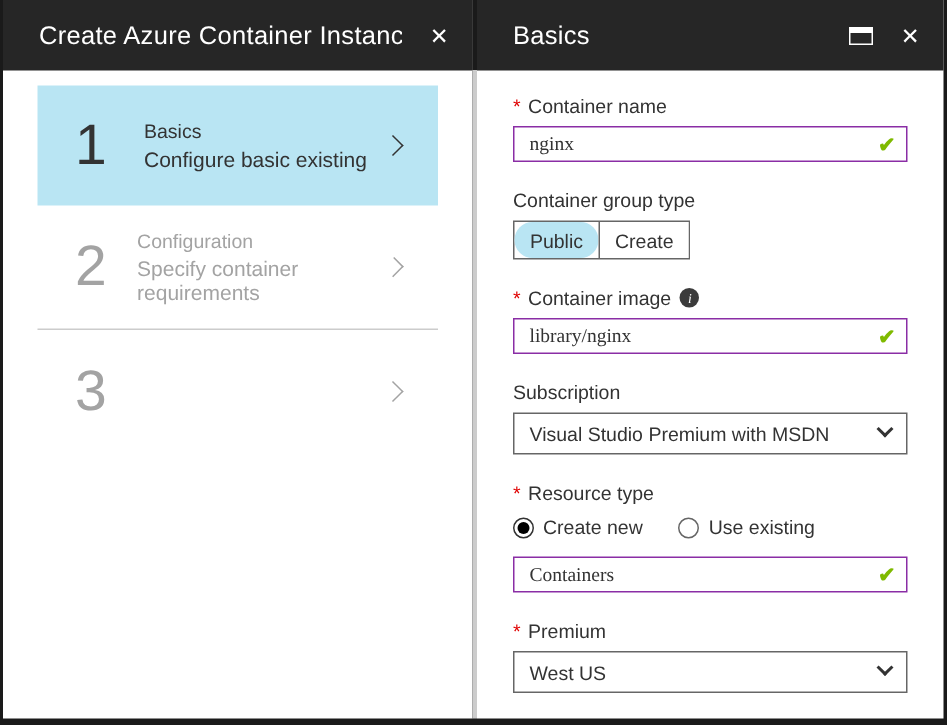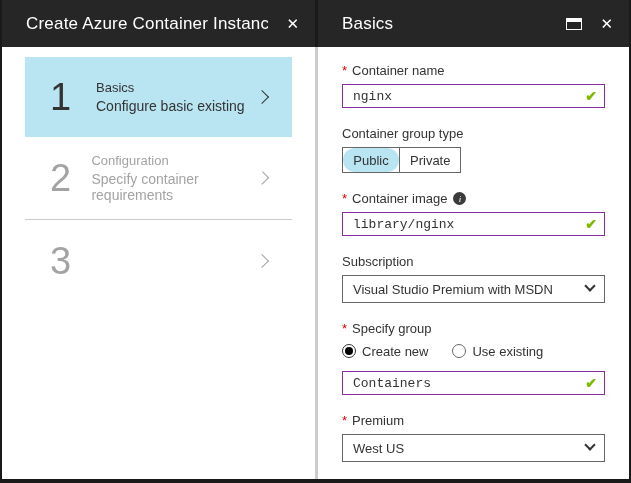--- a/index.html
+++ b/index.html
@@ -49,21 +49,21 @@
   .step.disabled { margin-top:10px; height:62px; }
 
   
   .form-body { padding:16px 24px; font-size:13px; color:#333; }
   .field-group { margin-bottom:18px; }
   .field-label { display:flex; align-items:center; margin-bottom:6px; font-size:13px; color:#333; }
   .req { color:#e00000; margin-right:5px; font-size:13px; }
   .input-wrap { position:relative; }
   .text-input {
     width:100%; height:24px; border:1px solid #8a2da5; background:#fff;
-    font-family:Liberation Mono, monospace; font-size:13px; color:#333;
+    font-family:Liberation Serif, serif; font-size:13px; color:#333;
     padding:0 26px 0 10px; outline:none; display:block;
   }
   .check-icon { position:absolute; right:8px; top:4px; color:#7fba00;
     font-size:14px; font-weight:bold; }
   .info-icon { display:inline-flex; align-items:center; justify-content:center;
     width:13px; height:13px; border-radius:50%; background:#3b3b3b; color:#fff;
     font-size:9px; font-style:italic; font-family:"Liberation Serif", serif;
     margin-left:6px; cursor:pointer; }
 
   .toggle-group { display:inline-flex; border:1px solid #666; }
@@ -74,21 +74,21 @@
   .toggle-opt + .toggle-opt { border-left:1px solid #666; }
 
   .dropdown { position:relative; width:100%; height:28px; border:1px solid #666;
     background:#fff; display:flex; align-items:center; padding:0 26px 0 10px;
     font-size:13px; cursor:pointer; }
   .dd-chevron { position:absolute; right:10px; top:6px; width:8px; height:8px;
     border-right:2px solid #333; border-bottom:2px solid #333;
     transform:rotate(45deg); }
 
   .radio-row { display:flex; align-items:center; gap:24px; margin:8px 0 12px 0; }
-  .radio-item { display:flex; align-items:flex-start; gap:6px; cursor:pointer; }
+  .radio-item { display:flex; align-items:flex-end; gap:6px; cursor:pointer; }
   .radio-circle { width:14px; height:14px; border-radius:50%; border:1px solid #333;
     display:flex; align-items:center; justify-content:center; background:#fff; }
   .radio-circle.off { border-color:#666; }
   .radio-dot { width:8px; height:8px; border-radius:50%; background:#000; }
 </style>
 </head>
 <body>
 
 <div class="frame">
 
@@ -150,21 +150,21 @@
           <span class="check-icon">✔</span>
         </div>
       </div>
 
       <div class="field-group">
         <div class="field-label">
           <span>Container group type</span>
         </div>
         <div class="toggle-group">
           <span class="toggle-opt selected">Public</span>
-          <span class="toggle-opt">Private</span>
+          <span class="toggle-opt">Create</span>
         </div>
       </div>
 
       <div class="field-group">
         <div class="field-label">
           <span class="req">*</span>
           <span>Container image</span>
           <span class="info-icon">i</span>
         </div>
         <div class="input-wrap">
@@ -179,21 +179,21 @@
         </div>
         <div class="dropdown">
           <span>Visual Studio Premium with MSDN</span>
           <span class="dd-chevron"></span>
         </div>
       </div>
 
       <div class="field-group">
         <div class="field-label">
           <span class="req">*</span>
-          <span>Specify group</span>
+          <span>Resource type</span>
         </div>
         <div class="radio-row">
           <span class="radio-item">
             <span class="radio-circle">
               <span class="radio-dot"></span>
             </span>
             <span>Create new</span>
           </span>
           <span class="radio-item">
             <span class="radio-circle off"></span>

